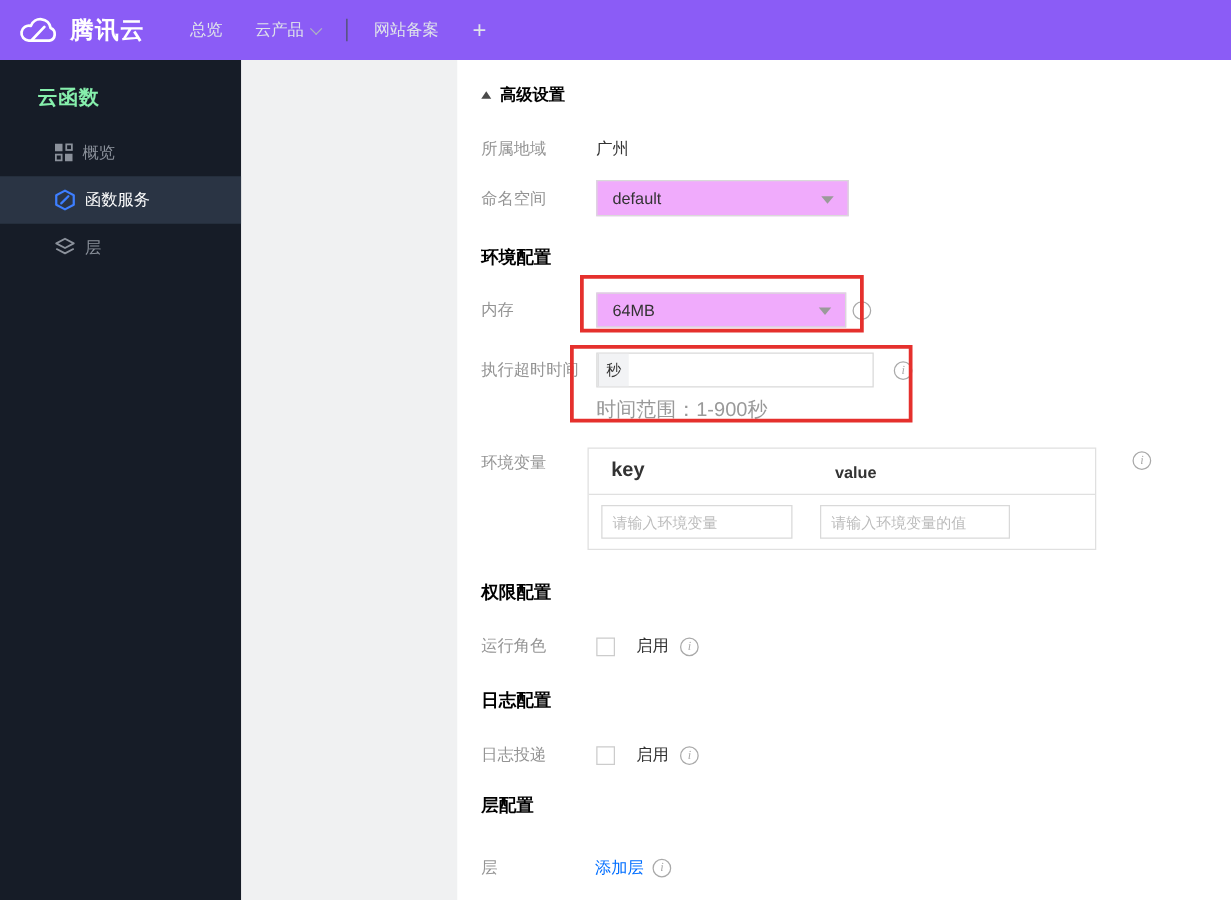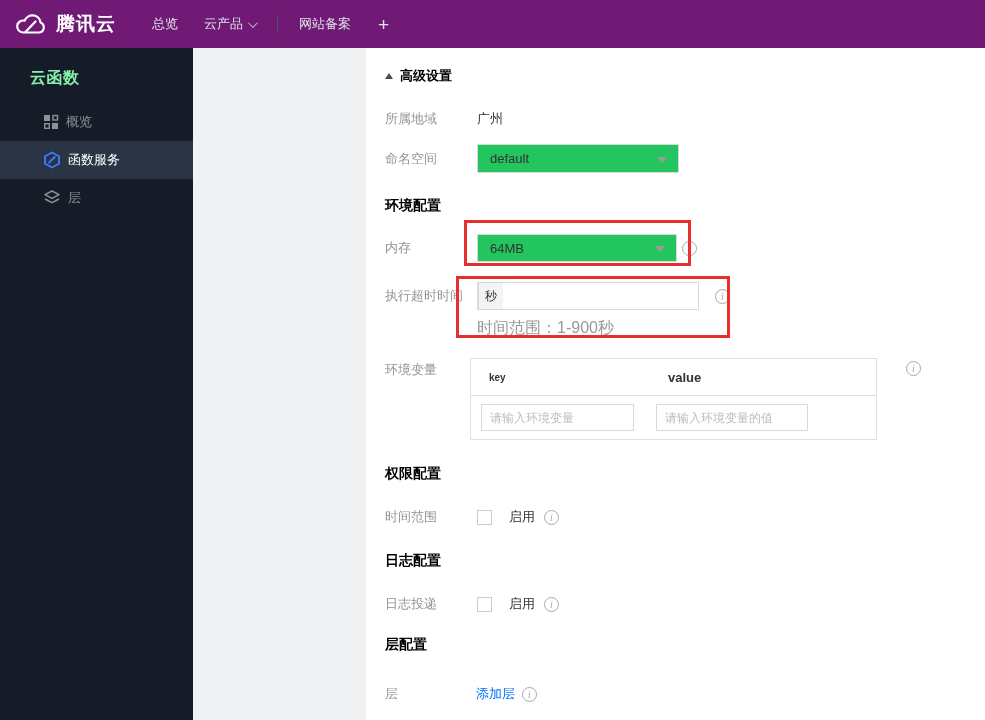--- a/index.html
+++ b/index.html
@@ -6,21 +6,21 @@
   html,body { width:985px; height:720px; }
   body {
     font-family:"Liberation Sans","DejaVu Sans",sans-serif;
     position:relative; overflow:hidden; background:#fff;
     -webkit-font-smoothing:antialiased;
   }
 
   
   .topnav {
     position:absolute; top:0; left:0; width:985px; height:48px;
-    background:#701a75; display:flex; align-items:center; z-index:20;
+    background:#8b5cf6; display:flex; align-items:center; z-index:20;
   }
   .brand { display:flex; align-items:center; gap:8px; margin-left:14px; cursor:pointer; }
   .brand-text { color:#fff; font-size:19px; font-weight:bold; letter-spacing:1px; }
   .nav-item { color:#dfe3ea; font-size:13px; cursor:pointer; display:flex; align-items:center; gap:5px; }
   .nav-overview { margin-left:36px; }
   .nav-products { margin-left:26px; }
   .nav-icp { margin-left:21px; }
   .chev {
     width:7px; height:7px; border-right:1.5px solid #aeb4bf; border-bottom:1.5px solid #aeb4bf;
     transform:rotate(45deg) translateY(-2px); display:inline-block;
@@ -50,21 +50,21 @@
   .flabel { width:92px; flex:0 0 92px; color:#949494; font-size:13px; }
   .sec-title { position:absolute; left:19px; font-size:14px; font-weight:bold; color:#000; }
 
   .adv-toggle { position:absolute; left:19px; top:19px; display:flex; align-items:center; gap:7px; cursor:pointer; }
   .tri-up { width:0; height:0; border-left:4px solid transparent; border-right:4px solid transparent; border-bottom:6px solid #4a4a4a; }
   .adv-label { font-size:13px; font-weight:bold; color:#000; }
 
   .value-text { color:#333; font-size:13px; }
 
   .select-box {
-    position:relative; width:202px; height:29px; border:1px solid #d9d9d9; background:#22c55e;
+    position:relative; width:202px; height:29px; border:1px solid #d9d9d9; background:#f0abfc;
     display:flex; align-items:center; padding:0 26px 0 12px; cursor:pointer;
   }
   .select-box .sel-val { color:#333; font-size:13px; }
   .caret-down {
     position:absolute; right:11px; top:12px; width:0; height:0;
     border-left:5px solid transparent; border-right:5px solid transparent; border-top:6px solid #9a9a9a;
   }
 
   .info-icon {
     width:15px; height:15px; border:1px solid #a9a9a9; border-radius:50%;
@@ -79,21 +79,21 @@
   }
   .unit-suffix {
     width:25px; background:#f2f3f5; border-left:1px solid #d9d9d9; color:#333; font-size:12px;
     display:flex; align-items:center; justify-content:center;
   }
   .hint { position:absolute; left:111px; top:36px; color:#999; font-size:16px; }
 
   
   .env-table { position:absolute; left:104px; top:0; width:407px; height:82px; border:1px solid #e0e0e0; background:#fff; }
   .env-head { display:flex; height:37px; border-bottom:1px solid #e0e0e0; align-items:center; }
-  .env-head .h1 { width:185px; padding-left:18px; font-size:10px; font-weight:bold; color:#333; }
+  .env-head .h1 { width:185px; padding-left:18px; font-size:16px; font-weight:bold; color:#333; }
   .env-head .h2 { padding-left:12px; font-size:13px; font-weight:bold; color:#333; }
   .env-body { position:relative; height:43px; }
   .env-body input {
     position:absolute; top:8px; height:27px; border:1px solid #d9d9d9; outline:none;
     font-size:12px; color:#333; padding:0 8px; background:#fff;
     font-family:"Liberation Sans","DejaVu Sans",sans-serif;
   }
   .env-body input::placeholder { color:#bcbcbc; }
   .input-group input::placeholder { color:#bcbcbc; }
   .env-key-input { left:10px; width:153px; }
@@ -215,21 +215,21 @@
         <input class="env-key-input" type="text" placeholder="请输入环境变量" style="">
         <input class="env-val-input" type="text" placeholder="请输入环境变量的值" style="">
       </div>
     </div>
     <span class="info-icon abs-info" style="left:540px; top:3px;">i</span>
   </div>
 
   <div class="sec-title" style="top:417px;">权限配置</div>
 
   <div class="row" style="top:460px; align-items:center;">
-    <span class="flabel">时间范围</span>
+    <span class="flabel">运行角色</span>
     <span class="checkbox"></span>
     <span class="cb-label">启用</span>
     <span class="info-icon">i</span>
   </div>
 
   <div class="sec-title" style="top:504px;">日志配置</div>
 
   <div class="row" style="top:547px; align-items:center;">
     <span class="flabel">日志投递</span>
     <span class="checkbox"></span>

